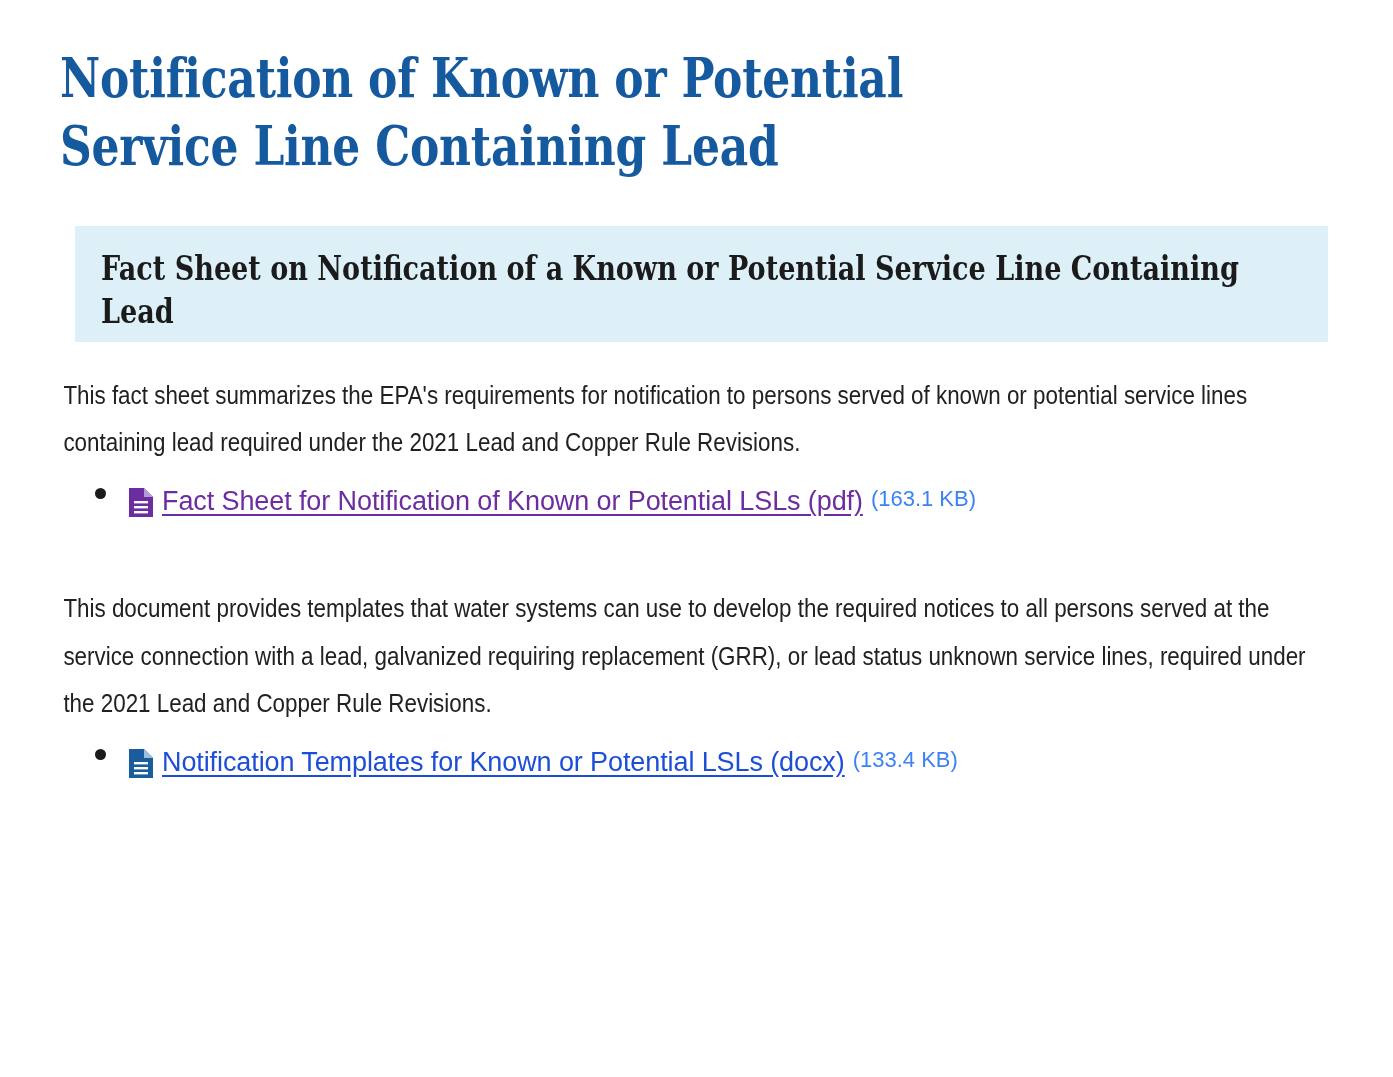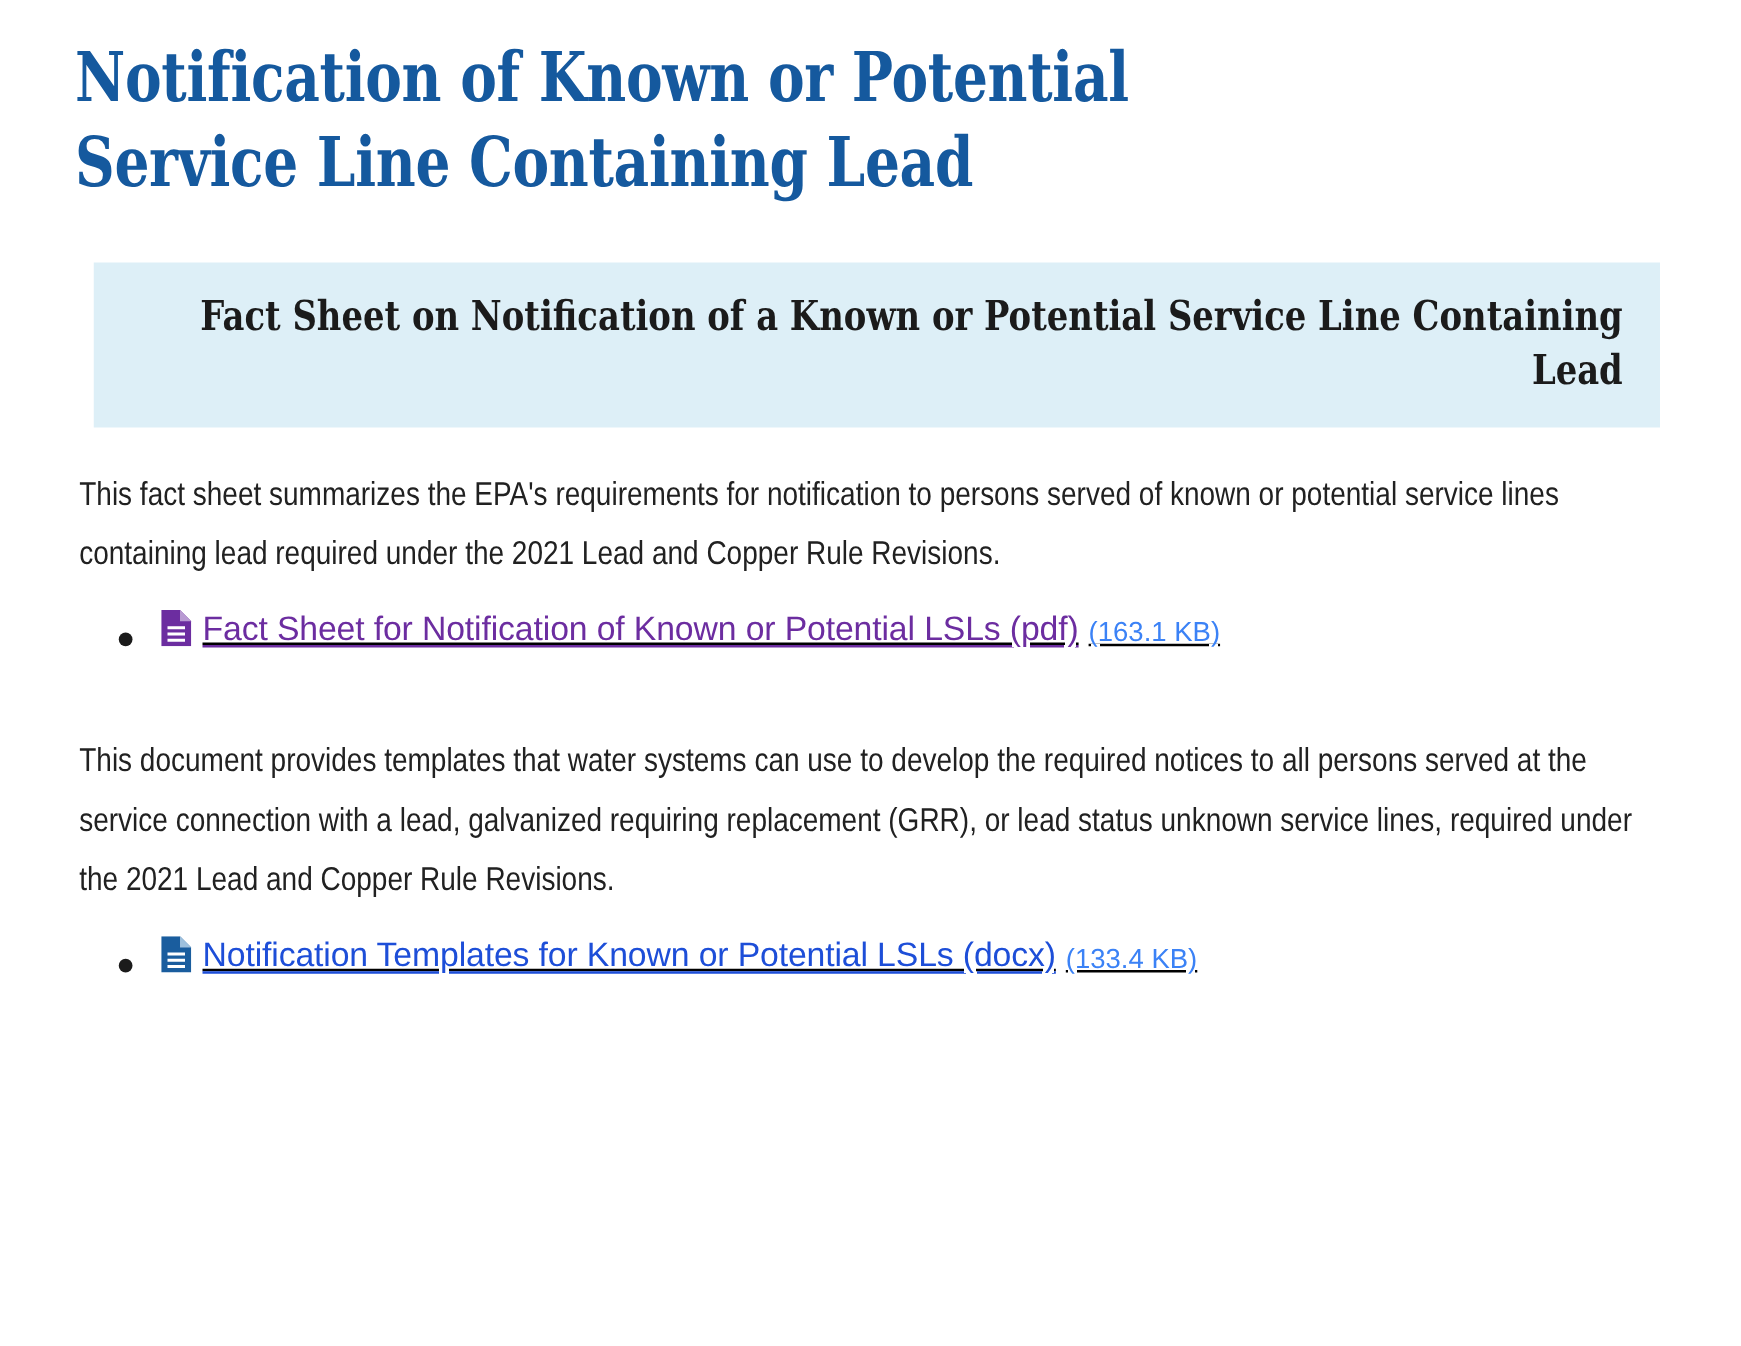--- a/index.html
+++ b/index.html
@@ -11,20 +11,21 @@
     width: 1393px;
     min-height: 1077px;
     font-family: "Liberation Sans", sans-serif;
     -webkit-font-smoothing: antialiased;
   }
 
   .page {
     width: 1393px;
     box-sizing: border-box;
     padding: 0;
+    margin-top: 16px;
   }
 
   
   .page-title {
     margin: 0;
     padding: 28px 60px 0 75px;
     color: #15599e;
     font-family: "DejaVu Serif", "Liberation Serif", serif;
     font-weight: bold;
     font-size: 55px;
@@ -34,24 +35,23 @@
     transform: scaleX(0.80);
     transform-origin: left top;
     width: 1620px;
     box-sizing: border-box;
   }
 
   
   .section-band {
     background: #ddeff7;
     margin: 0 65px 0 75px;
-    padding: 22px 26px 24px 26px;
+    padding: 22px 26px 8px 26px;
     box-sizing: border-box;
     width: 1253px;
-    text-align: right;
   }
   .section-band-title {
     margin: 0;
     color: #1b1b1b;
     font-family: "DejaVu Serif", "Liberation Serif", serif;
     font-weight: bold;
     font-size: 33px;
     line-height: 1.30;
     transform: scaleX(0.82);
     transform-origin: left top;
@@ -73,25 +73,24 @@
   }
 
   
   .file-list {
     list-style: none;
     margin: 0;
     padding: 18px 0 0 0;
   }
   .file-item {
     display: flex;
-    align-items: flex-end;
+    align-items: flex-start;
     padding: 0 0 0 95px;
     margin: 0 0 4px 0;
     line-height: 1;
-    text-decoration: underline;
   }
   .bullet-marker {
     flex: 0 0 auto;
     width: 11px;
     height: 11px;
     border-radius: 50%;
     background: #1b1b1b;
     margin-right: 23px;
   }
   .file-icon {

